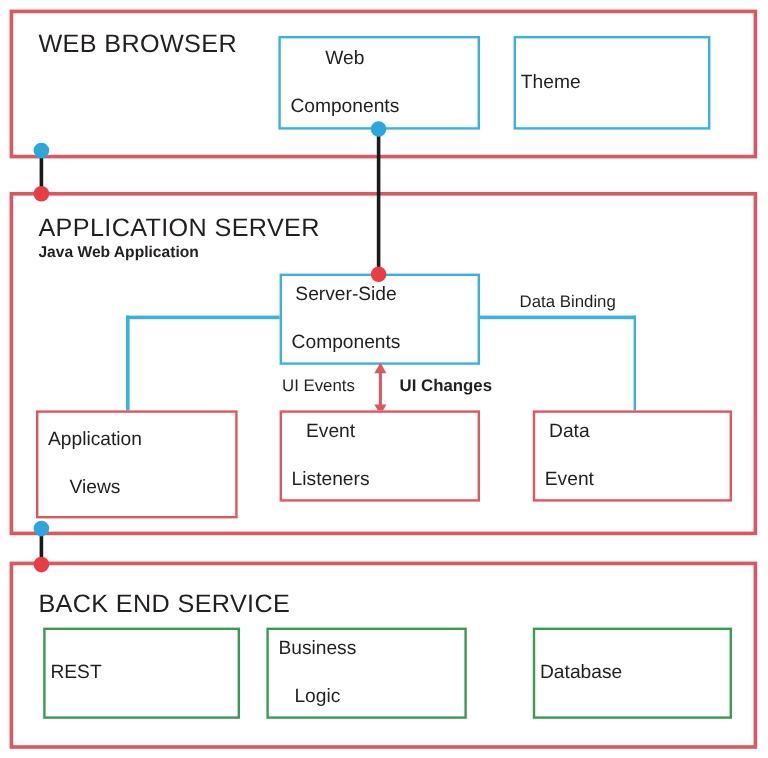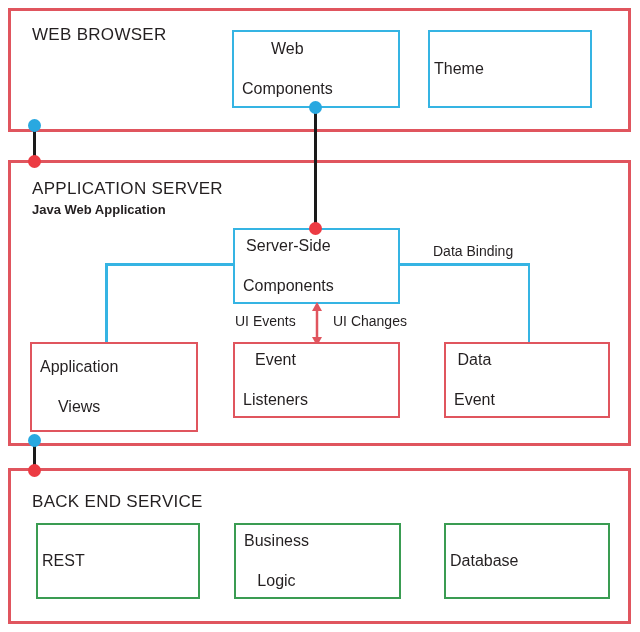--- a/index.html
+++ b/index.html
@@ -17,21 +17,21 @@
     border:3px solid #e0555e;
     box-sizing:border-box;
     background:transparent;
   }
   #web-browser-container{left:8px;top:8px;width:623px;height:124px;}
   #app-server-container{left:8px;top:160px;width:623px;height:286px;}
   #backend-container{left:8px;top:468px;width:623px;height:156px;}
 
   .container-title{
     position:absolute;
-    font-size:17px;
+    font-size:21px;
     letter-spacing:.3px;
     color:#231f20;
     white-space:nowrap;
   }
   .container-subtitle{
     position:absolute;
     font-size:13px;
     color:#231f20;
     white-space:nowrap;
     font-weight:bold;
@@ -120,21 +120,21 @@
   </div>
 
   <svg class="arrow-svg" style="left:309px;top:302px;" width="16" height="44" viewBox="0 0 16 44">
     <line x1="8" y1="6" x2="8" y2="38" stroke="#e0555e" stroke-width="2.5"></line>
     <polygon points="8,0 3,9 13,9" fill="#e0555e"></polygon>
     <polygon points="8,44 3,35 13,35" fill="#e0555e"></polygon>
   </svg>
 
   <div class="conn-label" style="left:232px;top:313px;">UI Events</div>
 
-  <div class="conn-label" style="left:330px;top:313px;">UI Changes</div>
+  <div class="conn-label" style="left:330px;top:313px;font-weight:bold;">UI Changes</div>
 
   <div class="box red" id="application-views-box" style="left:30px;top:342px;width:168px;height:90px;">
     <span>
       <span>Application</span><br>
       <span>Views</span>
     </span>
   </div>
 
   <div class="box red" id="event-listeners-box" style="left:233px;top:342px;width:167px;height:76px;">
     <span>
@@ -151,21 +151,21 @@
   </div>
 
   <div class="container" id="backend-container"></div>
 
   <div class="container-title" style="left:32px;top:492px;">BACK END SERVICE</div>
 
   <div class="box green" id="rest-box" style="left:36px;top:523px;width:164px;height:76px;">
     <span>REST</span>
   </div>
 
-  <div class="box green" id="business-logic-box" style="left:234px;top:523px;width:167px;height:76px;">
+  <div class="box green" id="business-logic-box" style="left:222px;top:523px;width:167px;height:76px;">
     <span>
       <span>Business</span><br>
       <span>Logic</span>
     </span>
   </div>
 
   <div class="box green" id="database-box" style="left:444px;top:523px;width:166px;height:76px;">
     <span>Database</span>
   </div>
 

